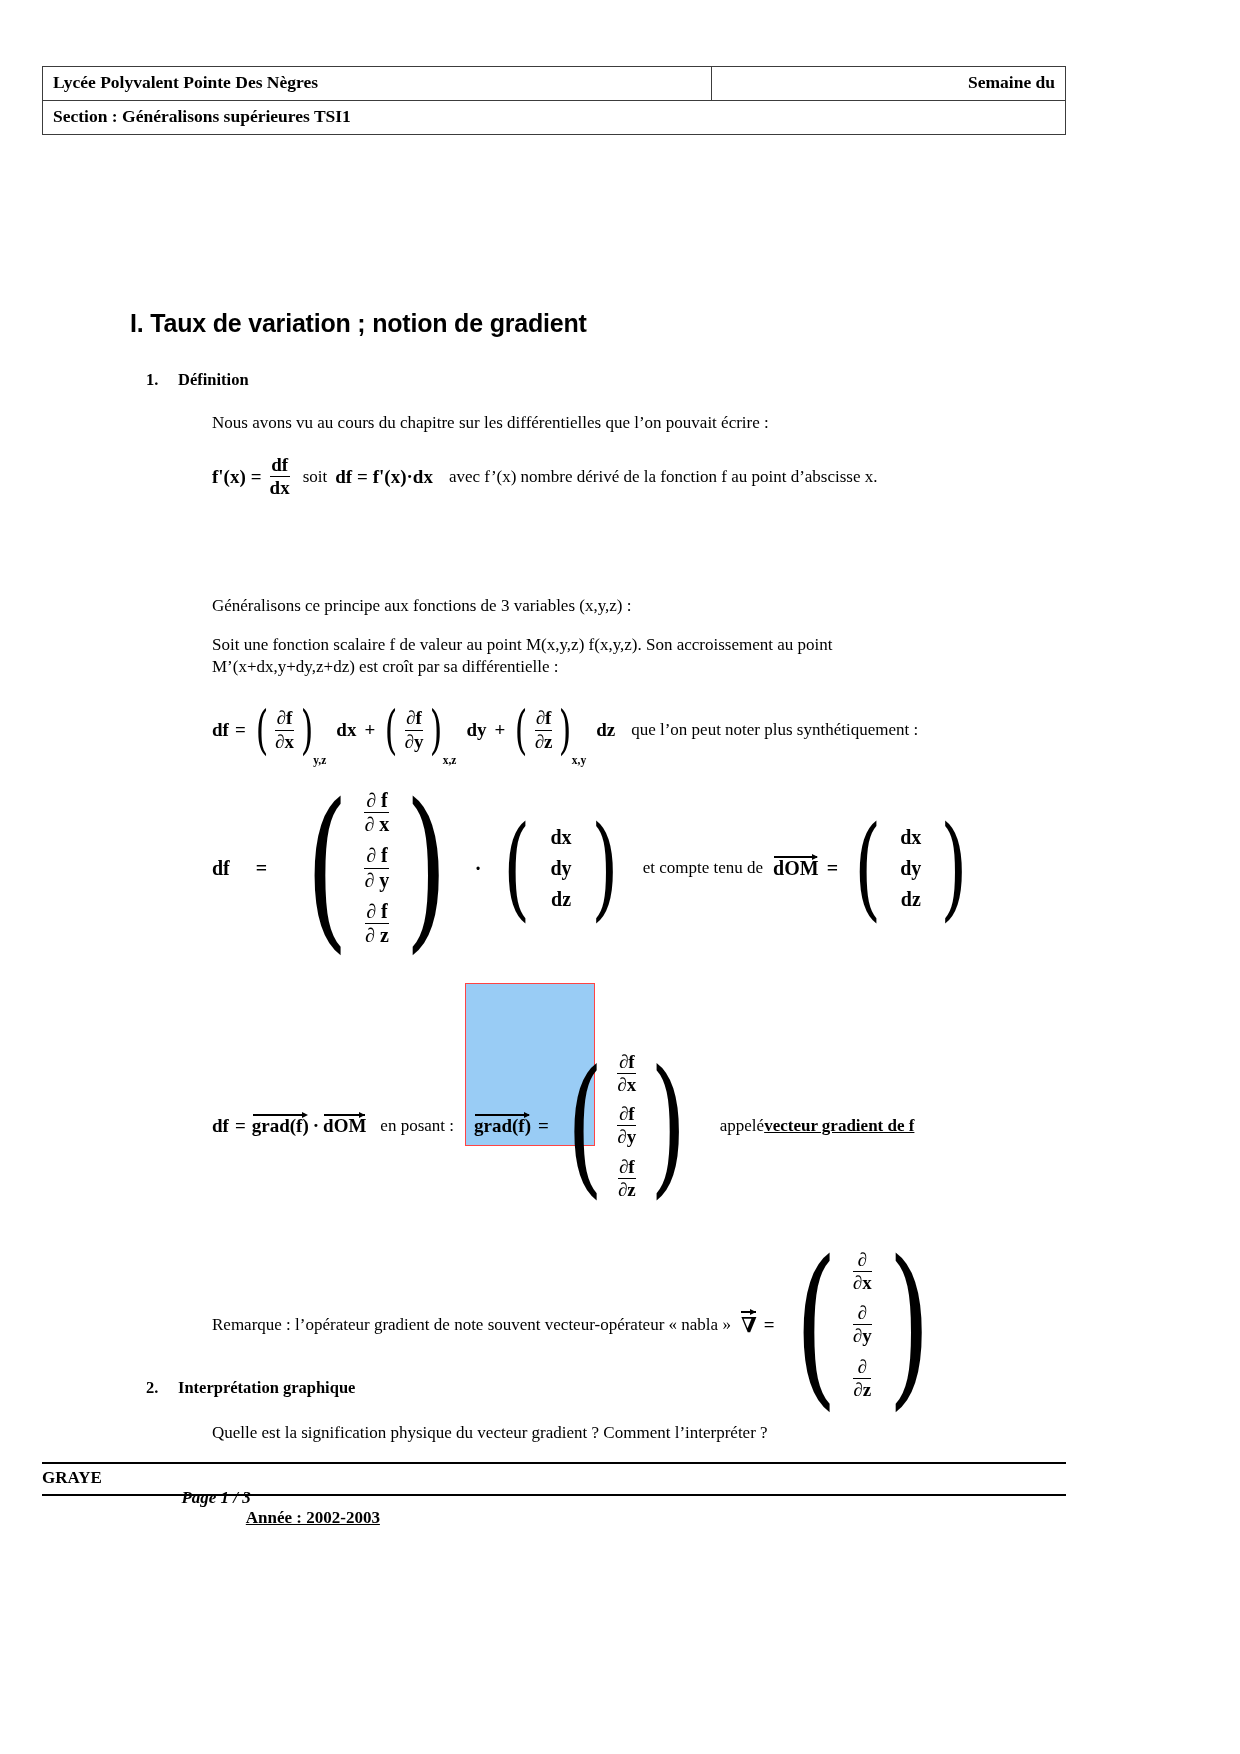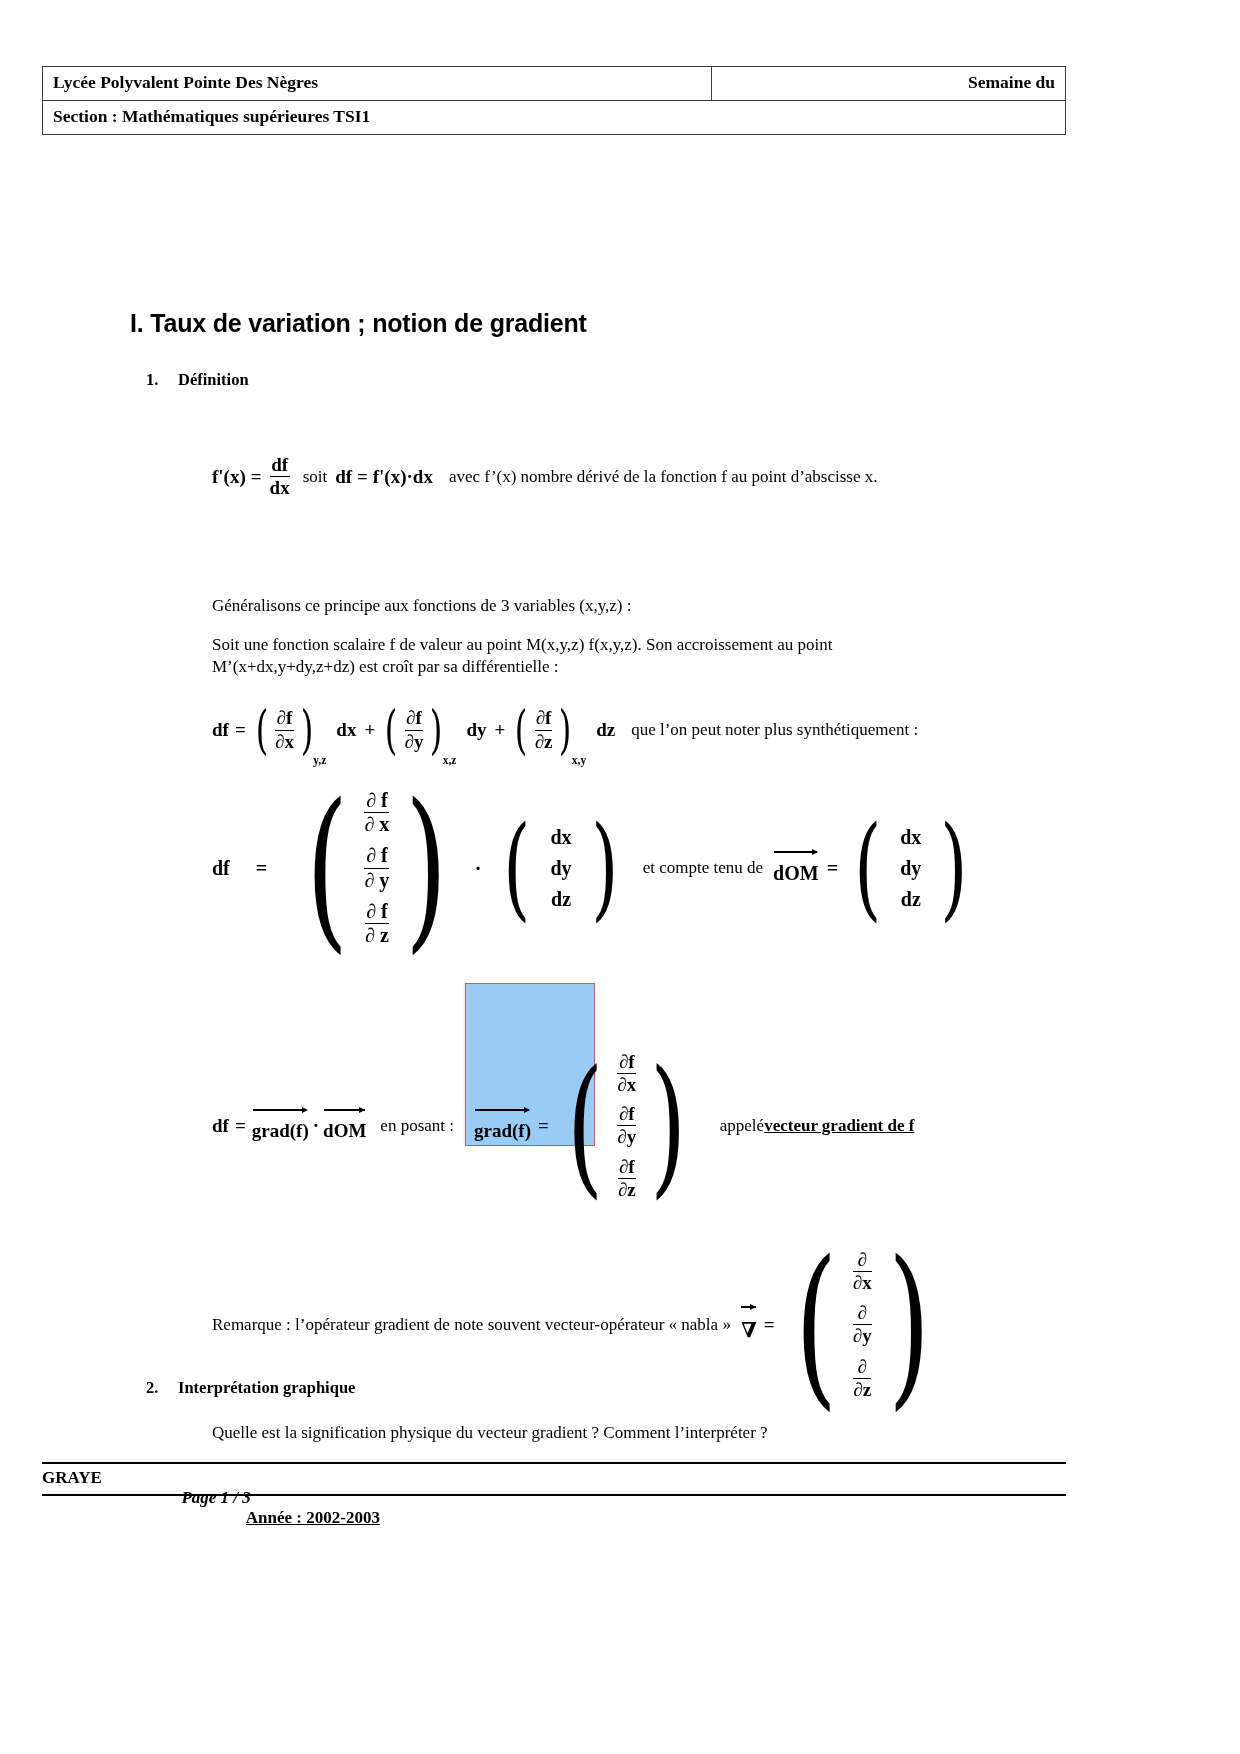--- a/index.html
+++ b/index.html
@@ -135,21 +135,21 @@
   .sub {
     font-size: 11.5px;
     font-weight: bold;
     align-self: flex-end;
     margin-left: -4px;
     margin-bottom: -6px;
   }
   .overarrow {
     position: relative;
     display: inline-block;
-    padding-top: 11px;
+    padding-top: 1px;
   }
   .overarrow::after {
     content: "";
     position: absolute;
     left: 2%;
     right: 4%;
     top: 0px;
     height: 1.6px;
     background: #000;
   }
@@ -197,32 +197,33 @@
 
 <div class="page">
 
   <table class="header-table">
     <tbody>
         <tr>
       <td class="hdr-left" style="width:66%">Lycée Polyvalent Pointe Des Nègres</td>
       <td class="hdr-right" style="width:34%">Semaine du</td>
     </tr>
     <tr>
-      <td class="hdr-left" colspan="2">Section : Mathématiques supérieures TSI1</td>
+      <td class="hdr-left" colspan="2">Section : Généralisons supérieures TSI1</td>
     </tr>
   </tbody>
     </table>
 
 
   <div class="sect-heading">I. Taux de variation ; notion de gradient</div>
 
   <div class="subsec" style="left:134px; top:370px;">
     <span class="num">1.</span><span>Définition</span>
   </div>
 
+  <div class="para" style="left:200px; top:411px;">Nous avons vu au cours du chapitre sur les différentielles que l’on pouvait écrire :</div>
 
   <div class="math" style="left:200px; top:455px;">
     <span>f'(x)</span>
     <span style="margin:0 5px">=</span>
     <span class="frac">
       <span class="num">df</span>
       <span class="den">dx</span>
     </span>
     <span class="plain" style="margin:0 8px 0 10px">soit</span>
     <span>df =</span>

